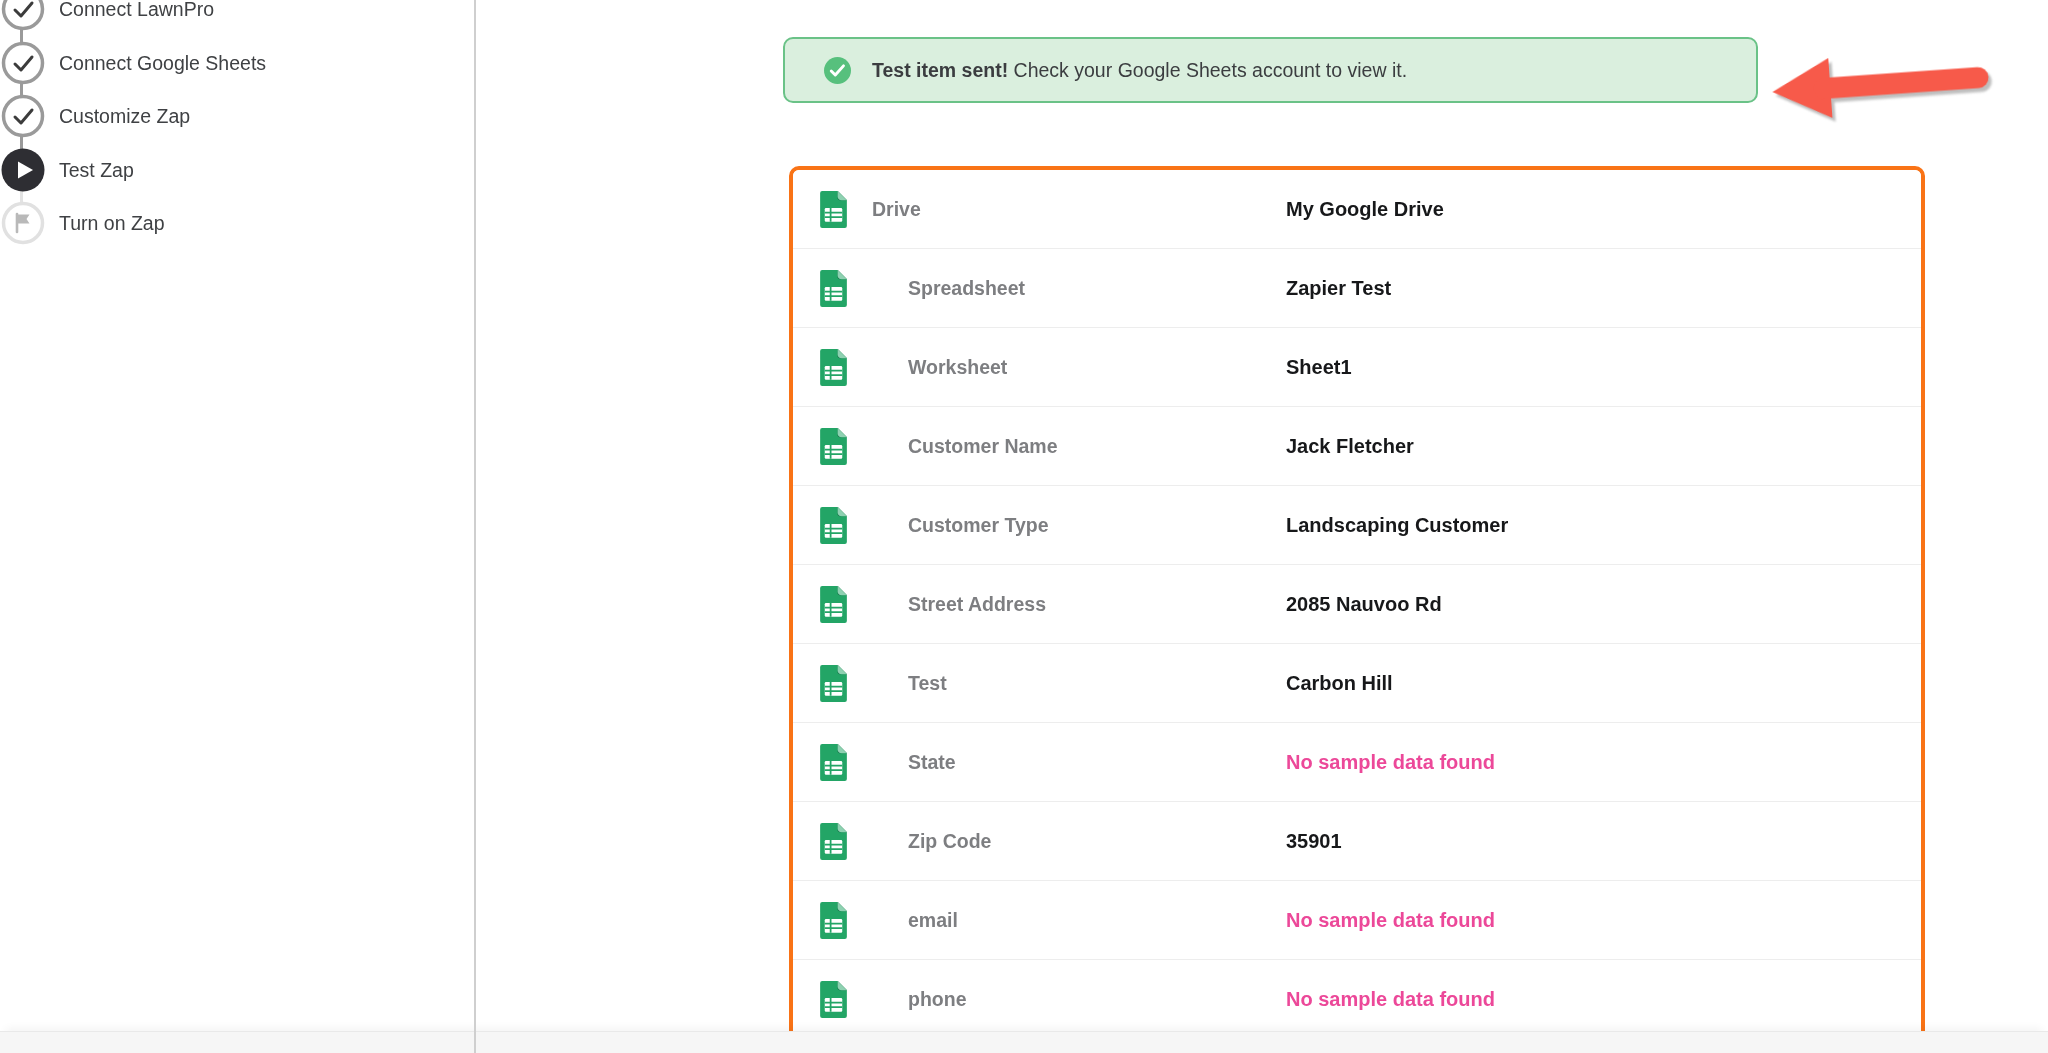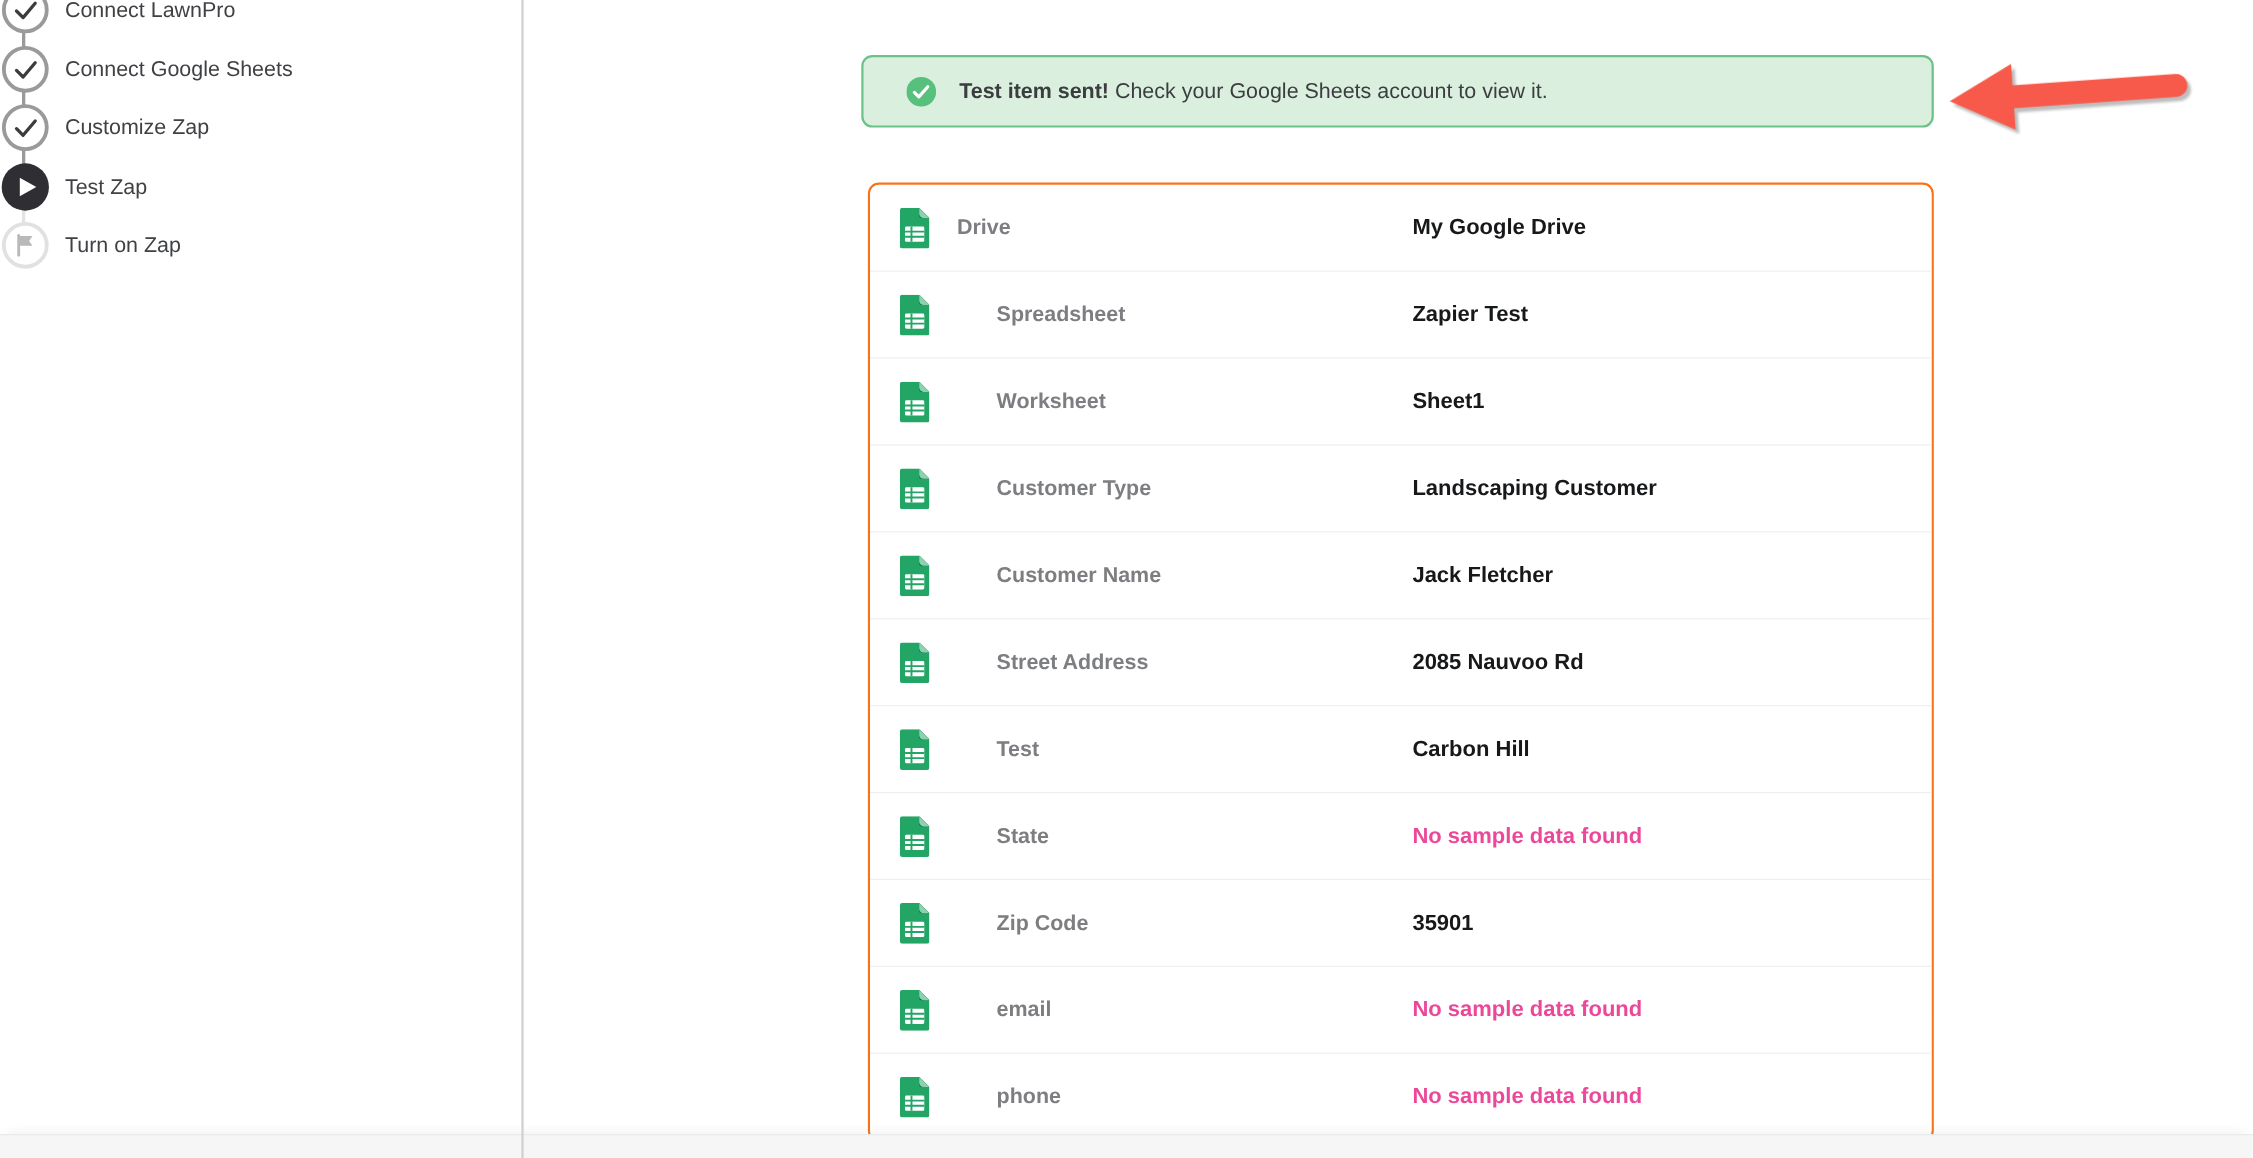--- a/index.html
+++ b/index.html
@@ -17,32 +17,32 @@
   .step-connector{position:absolute;width:3px;left:20px;z-index:1;}
   .connector-done{top:9px;height:160px;background:#9a9a9a;}
   .connector-upcoming{top:169px;height:54px;background:#e3e3e3;}
 
   .step{position:absolute;left:1px;display:flex;align-items:center;z-index:2;}
   .step-icon{width:44px;height:44px;flex:0 0 44px;}
   .step-label{margin-left:14px;font-size:19.5px;color:#3f4144;white-space:nowrap;}
 
   
   .banner{
-    position:absolute;left:783px;top:50px;width:975px;height:66px;
+    position:absolute;left:783px;top:37px;width:975px;height:66px;
     background:#daefde;border:2px solid #6ac287;border-radius:10px;
     box-sizing:border-box;display:flex;align-items:center;
   }
   .banner-check{width:27px;height:27px;margin-left:39px;flex:0 0 27px;}
   .banner-text{margin-left:21px;font-size:19.5px;color:#3b3d40;}
   .banner-text b{font-weight:700;}
 
   
   .card{
-    position:absolute;left:789px;top:166px;width:969px;
-    background:#fff;border:2px solid #f97316;border-radius:10px;
+    position:absolute;left:789px;top:166px;width:1136px;
+    background:#fff;border:4px solid #f97316;border-radius:10px;
     box-sizing:border-box;overflow:hidden;
   }
   .row{height:78px;display:flex;align-items:center;position:relative;background:#fff;}
   .row + .row{border-top:1px solid #ededed;gap:36px;}
   .sheet-icon{width:27px;height:37px;margin-left:27px;flex:0 0 27px;}
   .row .label{
     margin-left:25px;font-size:19.5px;font-weight:700;color:#7d7e81;white-space:nowrap;
   }
   .row .value{
     position:absolute;left:493px;font-size:20px;font-weight:700;color:#17181a;white-space:nowrap;
@@ -166,44 +166,44 @@
   </div>
 
   <div class="row">
     <svg class="sheet-icon" viewBox="0 0 26 36">
       <path d="M2 0 h15 l9 9 v25 a2 2 0 0 1 -2 2 H2 a2 2 0 0 1 -2 -2 V2 a2 2 0 0 1 2 -2 z" fill="#23a566"></path>
       <path d="M17 0 v7 a2 2 0 0 0 2 2 h7 z" fill="#0f6b43"></path>
       <path d="M17 0 l9 9 h-5 a4 4 0 0 1 -4 -4 z" fill="#8ed1b1"></path>
       <rect x="4.5" y="16.5" width="17" height="13.5" rx="1.2" fill="#ffffff"></rect>
       <path d="M4.5 21 h17 M4.5 25.5 h17 M10.2 16.5 v13.5" stroke="#23a566" stroke-width="1.7"></path>
     </svg>
+    <span class="label">Customer Name</span>
+    <span class="value">Jack Fletcher</span>
+  </div>
+
+  <div class="row">
+    <svg class="sheet-icon" viewBox="0 0 26 36">
+      <path d="M2 0 h15 l9 9 v25 a2 2 0 0 1 -2 2 H2 a2 2 0 0 1 -2 -2 V2 a2 2 0 0 1 2 -2 z" fill="#23a566"></path>
+      <path d="M17 0 v7 a2 2 0 0 0 2 2 h7 z" fill="#0f6b43"></path>
+      <path d="M17 0 l9 9 h-5 a4 4 0 0 1 -4 -4 z" fill="#8ed1b1"></path>
+      <rect x="4.5" y="16.5" width="17" height="13.5" rx="1.2" fill="#ffffff"></rect>
+      <path d="M4.5 21 h17 M4.5 25.5 h17 M10.2 16.5 v13.5" stroke="#23a566" stroke-width="1.7"></path>
+    </svg>
     <span class="label">Customer Type</span>
     <span class="value">Landscaping Customer</span>
   </div>
 
   <div class="row">
     <svg class="sheet-icon" viewBox="0 0 26 36">
       <path d="M2 0 h15 l9 9 v25 a2 2 0 0 1 -2 2 H2 a2 2 0 0 1 -2 -2 V2 a2 2 0 0 1 2 -2 z" fill="#23a566"></path>
       <path d="M17 0 v7 a2 2 0 0 0 2 2 h7 z" fill="#0f6b43"></path>
       <path d="M17 0 l9 9 h-5 a4 4 0 0 1 -4 -4 z" fill="#8ed1b1"></path>
       <rect x="4.5" y="16.5" width="17" height="13.5" rx="1.2" fill="#ffffff"></rect>
       <path d="M4.5 21 h17 M4.5 25.5 h17 M10.2 16.5 v13.5" stroke="#23a566" stroke-width="1.7"></path>
     </svg>
-    <span class="label">Customer Name</span>
-    <span class="value">Jack Fletcher</span>
-  </div>
-
-  <div class="row">
-    <svg class="sheet-icon" viewBox="0 0 26 36">
-      <path d="M2 0 h15 l9 9 v25 a2 2 0 0 1 -2 2 H2 a2 2 0 0 1 -2 -2 V2 a2 2 0 0 1 2 -2 z" fill="#23a566"></path>
-      <path d="M17 0 v7 a2 2 0 0 0 2 2 h7 z" fill="#0f6b43"></path>
-      <path d="M17 0 l9 9 h-5 a4 4 0 0 1 -4 -4 z" fill="#8ed1b1"></path>
-      <rect x="4.5" y="16.5" width="17" height="13.5" rx="1.2" fill="#ffffff"></rect>
-      <path d="M4.5 21 h17 M4.5 25.5 h17 M10.2 16.5 v13.5" stroke="#23a566" stroke-width="1.7"></path>
-    </svg>
     <span class="label">Street Address</span>
     <span class="value">2085 Nauvoo Rd</span>
   </div>
 
   <div class="row">
     <svg class="sheet-icon" viewBox="0 0 26 36">
       <path d="M2 0 h15 l9 9 v25 a2 2 0 0 1 -2 2 H2 a2 2 0 0 1 -2 -2 V2 a2 2 0 0 1 2 -2 z" fill="#23a566"></path>
       <path d="M17 0 v7 a2 2 0 0 0 2 2 h7 z" fill="#0f6b43"></path>
       <path d="M17 0 l9 9 h-5 a4 4 0 0 1 -4 -4 z" fill="#8ed1b1"></path>
       <rect x="4.5" y="16.5" width="17" height="13.5" rx="1.2" fill="#ffffff"></rect>

